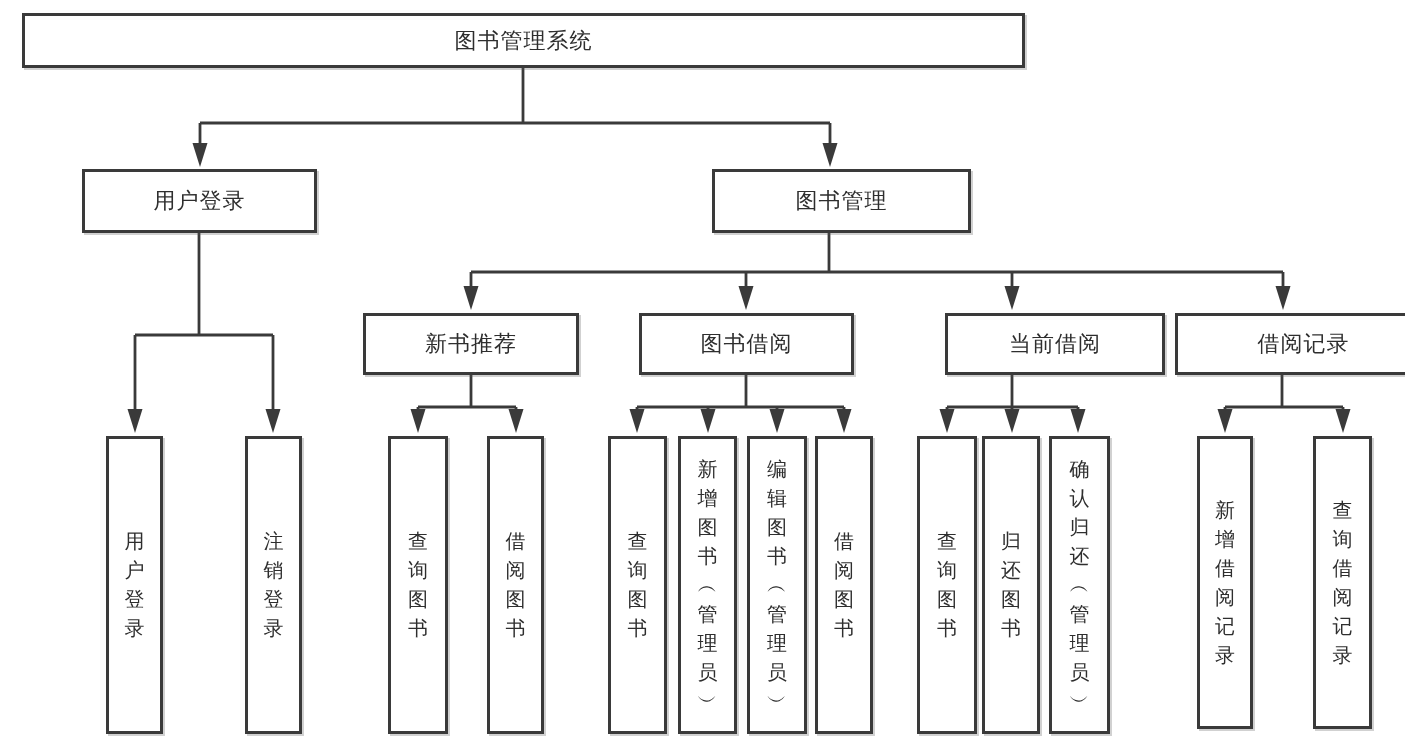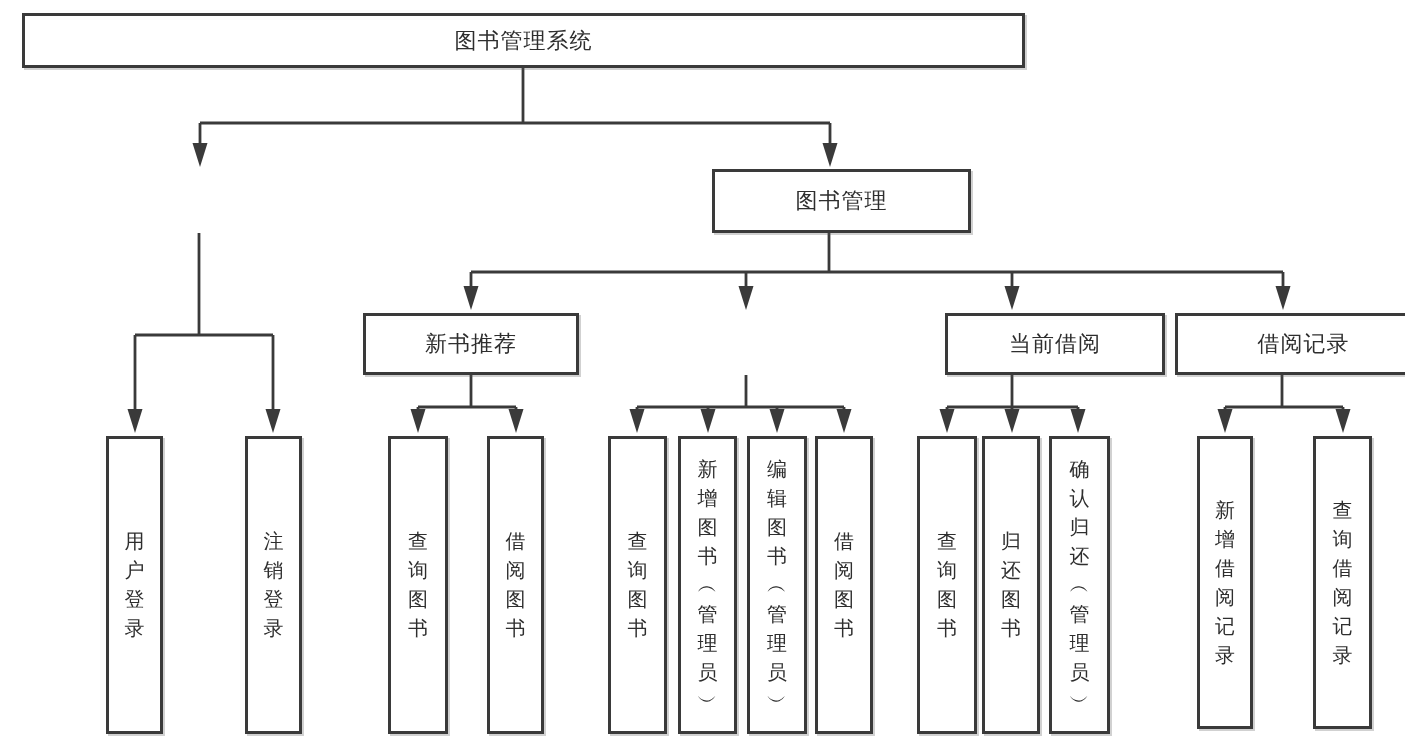--- a/index.html
+++ b/index.html
@@ -120,26 +120,32 @@
 
       <polygon points="1217.5,409 1232.5,409 1225,433"></polygon>
       <polygon points="1335.5,409 1350.5,409 1343,433"></polygon>
     </g>
   </svg>
 
   <div class="node hnode" style="left:22px; top:13px; width:1003px; height:55px;">
     <span>图书管理系统</span>
   </div>
 
+  <div class="node hnode" style="left:82px; top:169px; width:235px; height:64px;">
+    <span>用户登录</span>
+  </div>
   <div class="node hnode" style="left:712px; top:169px; width:259px; height:64px;">
     <span>图书管理</span>
   </div>
 
   <div class="node hnode" style="left:363px; top:313px; width:216px; height:62px;">
     <span>新书推荐</span>
+  </div>
+  <div class="node hnode" style="left:639px; top:313px; width:215px; height:62px;">
+    <span>图书借阅</span>
   </div>
   <div class="node hnode" style="left:902px; top:313px; width:220px; height:62px;margin-left:43px;">
     <span>当前借阅</span>
   </div>
   <div class="node hnode" style="left:1175px; top:313px; width:257px; height:62px;">
     <span>借阅记录</span>
   </div>
 
   <div class="node leaf" style="left:106px; top:436px; width:57px; height:298px;">
     <span class="vtext">用

